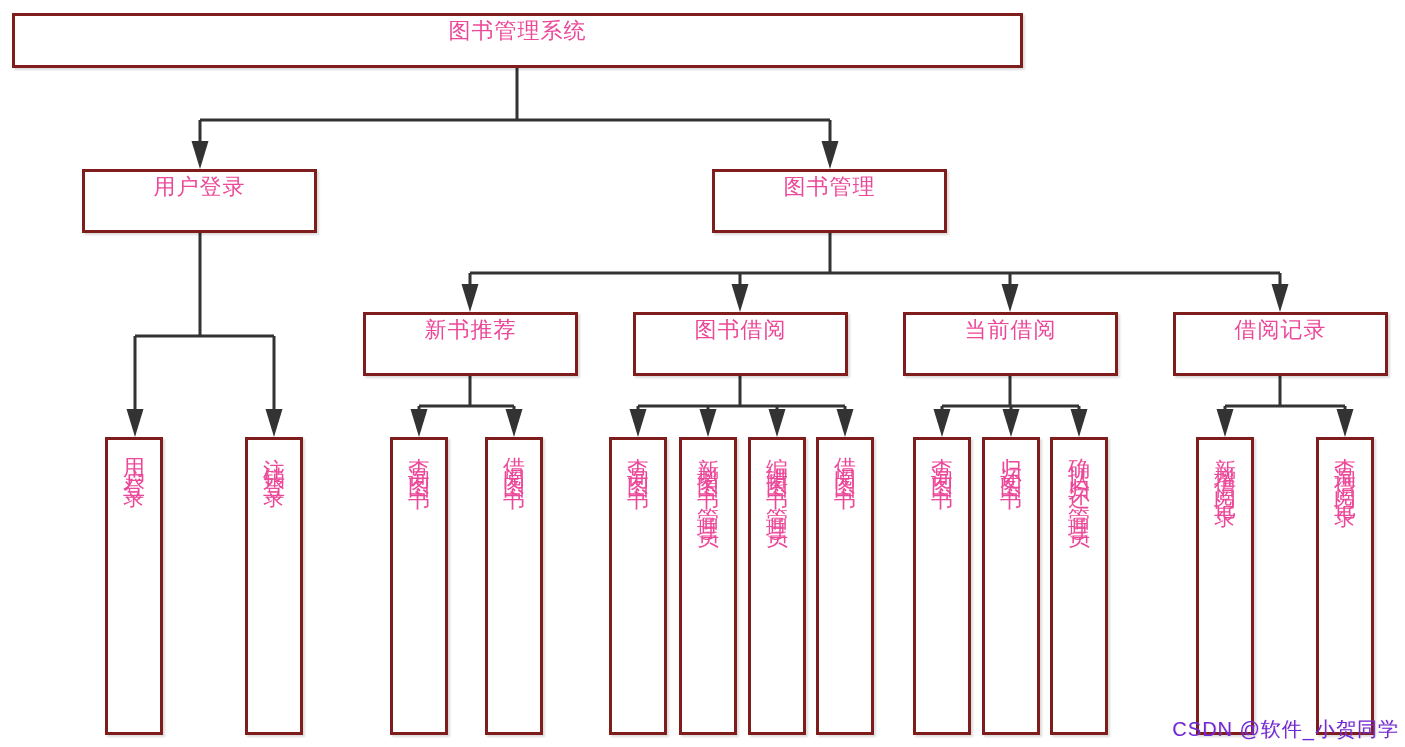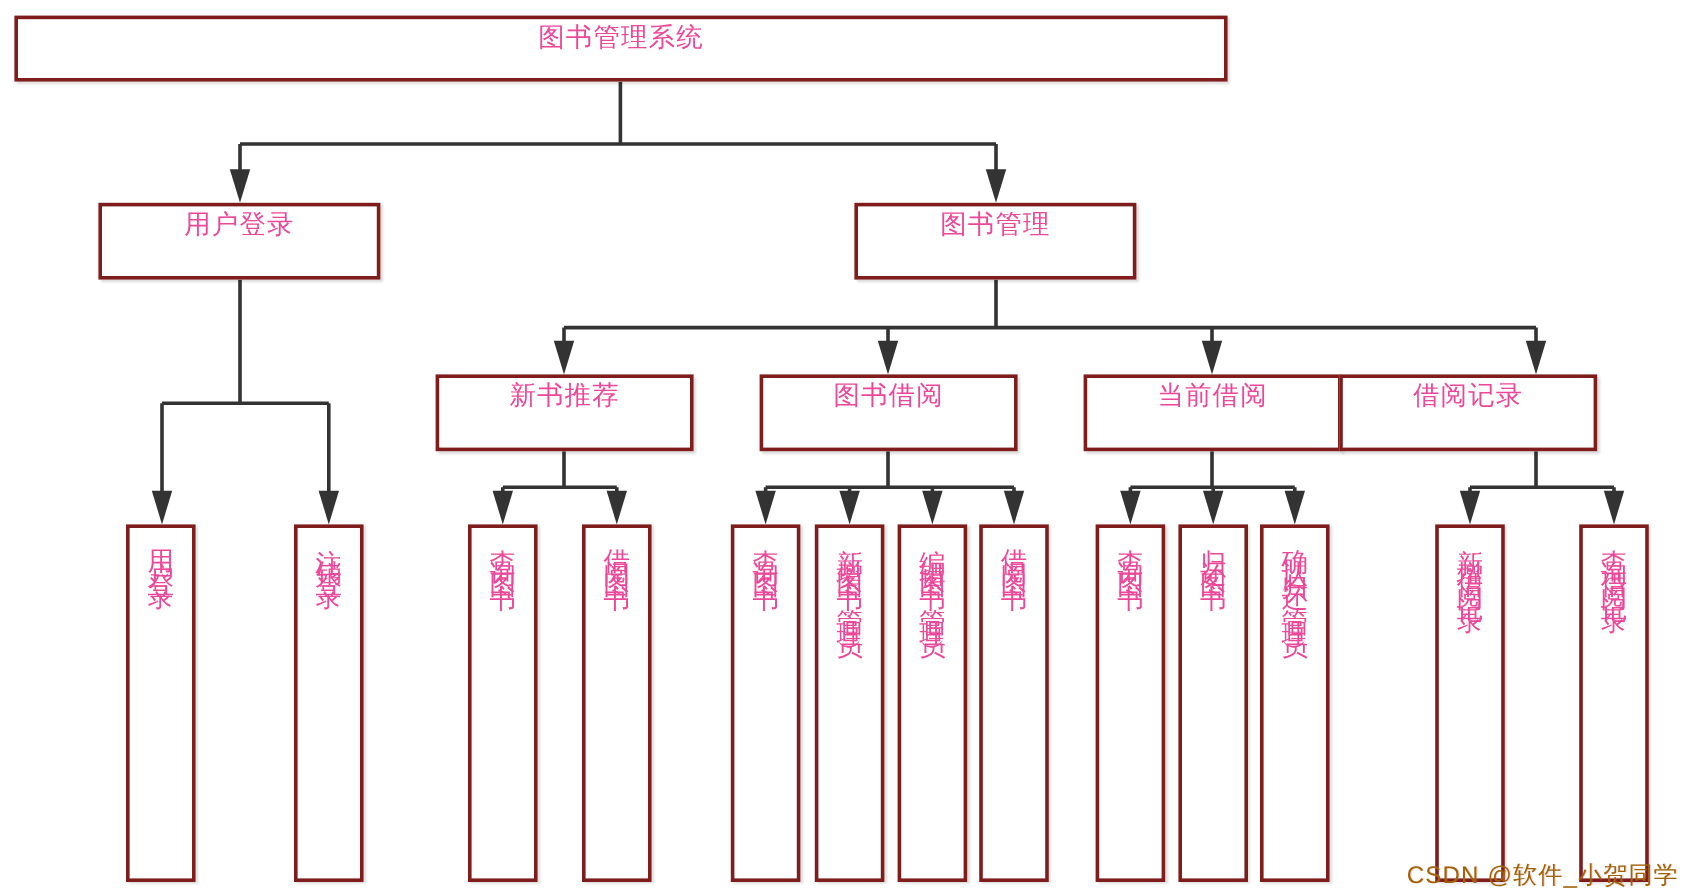--- a/index.html
+++ b/index.html
@@ -16,21 +16,21 @@
   .hbox{font-size:22px;letter-spacing:1px;}
   .vbox span{
     writing-mode:vertical-rl;text-orientation:mixed;
     font-size:22px;letter-spacing:10px;line-height:1;white-space:nowrap;
   }
   .root{left:12px;top:13px;width:1011px;height:55px;}
   .l2{height:64px;width:235px;top:169px;}
   .l3{height:64px;width:215px;top:312px;}
   .l4{top:437px;width:58px;height:298px;}
   .watermark{
-    position:absolute;right:6px;bottom:4px;font-size:20px;color:#a16207;
+    position:absolute;right:6px;bottom:4px;font-size:20px;color:#6d28d9;
     letter-spacing:1px;text-shadow:1px 0 0 rgba(200,120,120,0.25);
   }
 </style>
 </head>
 <body>
 
 <div class="canvas">
 
   <svg class="connector-svg" viewBox="0 0 1405 747" xmlns="http://www.w3.org/2000/svg" aria-hidden="true">
     <path fill="none" stroke="#333333" stroke-width="3" d="
@@ -77,21 +77,21 @@
 
   <div class="node hbox l2" style="left:712px;">
     <span>图书管理</span>
   </div>
   <div class="node hbox l3" style="left:903px;">
     <span>当前借阅</span>
   </div>
   <div class="node hbox l3" style="left:633px;">
     <span>图书借阅</span>
   </div>
-  <div class="node hbox l3" style="left:1116px;">
+  <div class="node hbox l3" style="left:1173px;">
     <span>借阅记录</span>
   </div>
 
   <div class="node vbox l4" style="left:105px;">
     <span>用户登录</span>
   </div>
   <div class="node vbox l4" style="left:245px;">
     <span>注销登录</span>
   </div>
 

